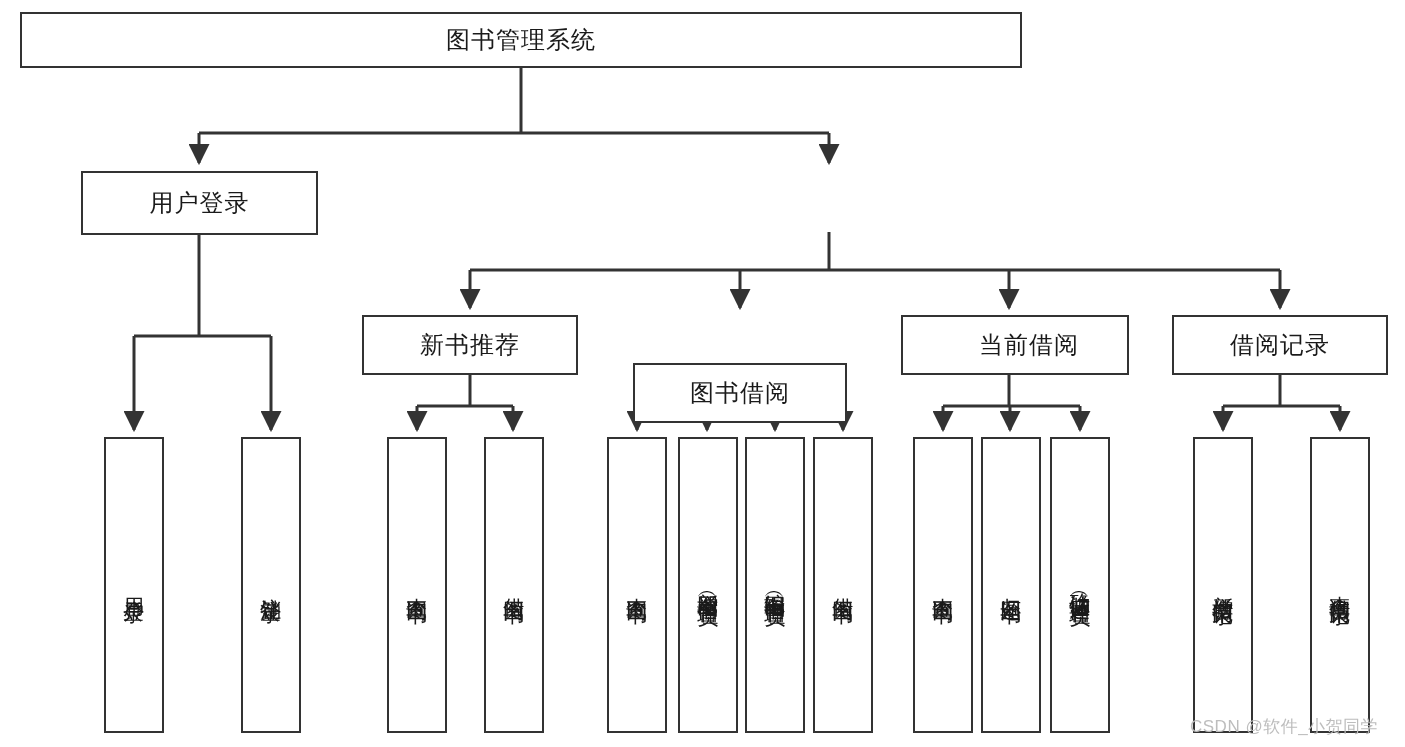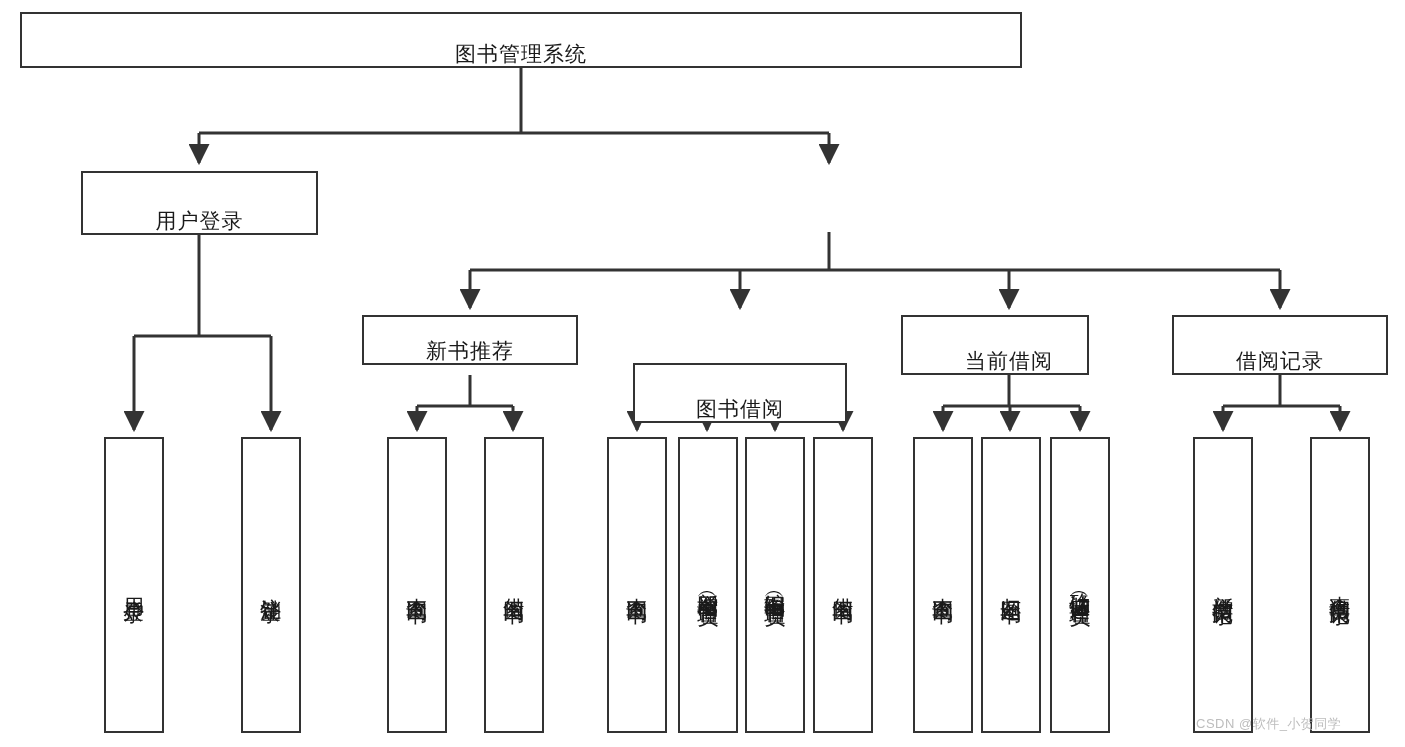--- a/index.html
+++ b/index.html
@@ -30,46 +30,44 @@
     box-sizing: border-box;
     border: 2px solid #333333;
     background: #ffffff;
     display: flex;
     align-items: center;
     justify-content: center;
     color: #1a1a1a;
     text-align: center;
   }
   .node.h {
-    font-size: 21px;
+    font-size: 24px;
     letter-spacing: 1px;
     line-height: 1.2;
-    align-items: flex-end;
   }
   .node.v {
     writing-mode: vertical-rl;
     text-orientation: upright;
     font-size: 21px;
     line-height: 1.32;
     letter-spacing: 2px;
     padding: 6px 0;
   }
   .node.v .vtext {
     writing-mode: vertical-rl;
     text-orientation: upright;
     display: block;
   }
   .watermark {
     position: absolute;
     color: #bdbdbd;
-    font-size: 13px;
+    font-size: 17px;
     letter-spacing: 0.5px;
     white-space: nowrap;
     user-select: none;
-    margin-left: 6px;
   }
 </style>
 </head>
 <body>
 
 <div id="canvas">
 
   <svg id="edges" viewBox="0 0 1405 747" xmlns="http://www.w3.org/2000/svg">
     <defs>
       <marker id="arrow" viewBox="0 0 10 10" refX="9" refY="5" markerWidth="7" markerHeight="7" orient="auto-start-reverse">
@@ -121,27 +119,27 @@
   </svg>
 
   <div class="node h" style="left:20px; top:12px; width:1002px; height:56px;">
     <span>图书管理系统</span>
   </div>
 
   <div class="node h" style="left:81px; top:171px; width:237px; height:64px;">
     <span>用户登录</span>
   </div>
 
-  <div class="node h" style="left:362px; top:315px; width:216px; height:50px;">
+  <div class="node h" style="left:362px; top:315px; width:216px; height:60px;">
     <span>新书推荐</span>
   </div>
   <div class="node h" style="left:633px; top:315px; width:214px; height:60px;margin-top:48px;">
     <span>图书借阅</span>
   </div>
-  <div class="node h" style="left:901px; top:315px; width:188px; height:60px;padding-left:28px;">
+  <div class="node h" style="left:901px; top:315px; width:228px; height:60px;padding-left:28px;">
     <span>当前借阅</span>
   </div>
   <div class="node h" style="left:1172px; top:315px; width:216px; height:60px;">
     <span>借阅记录</span>
   </div>
 
   <div class="node v" style="left:104px; top:437px; width:60px; height:296px;">
     <span class="vtext">用户登录</span>
   </div>
   <div class="node v" style="left:241px; top:437px; width:60px; height:296px;">

